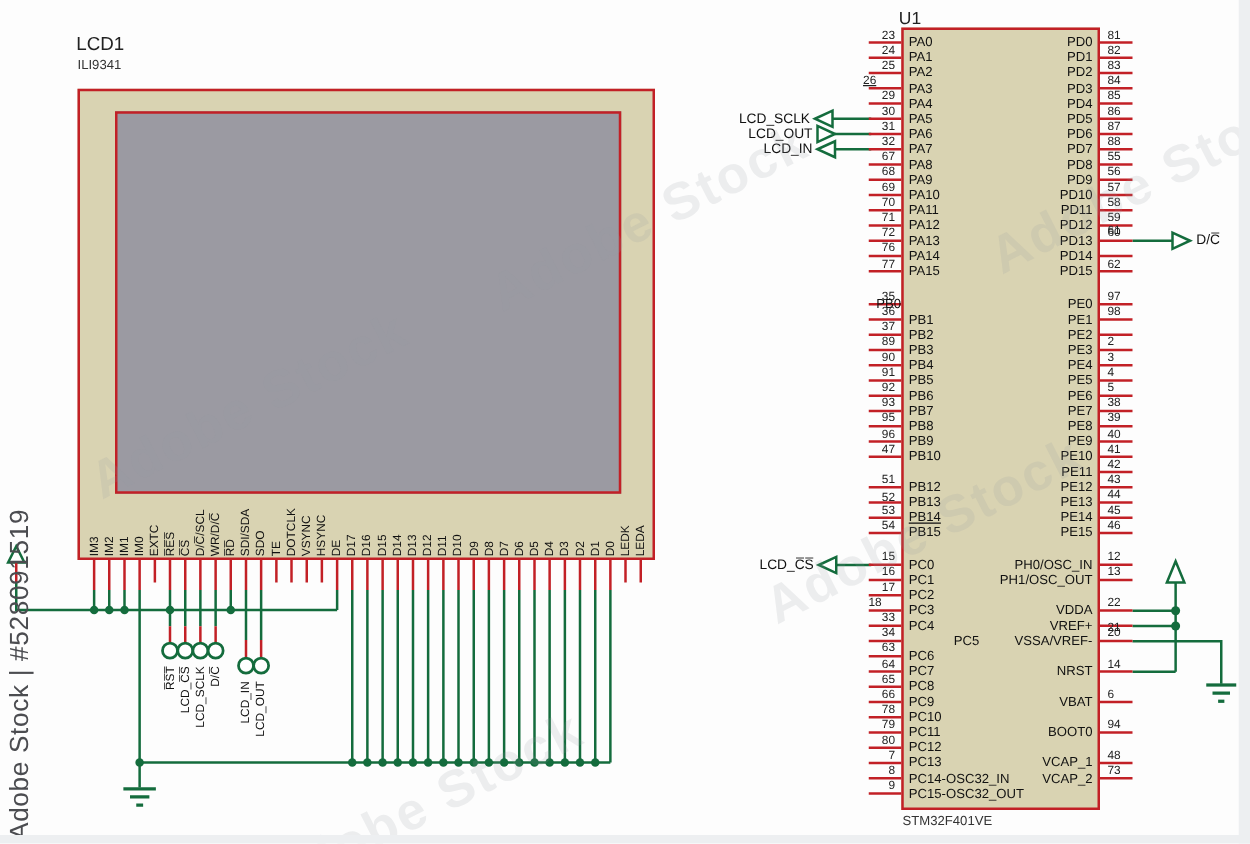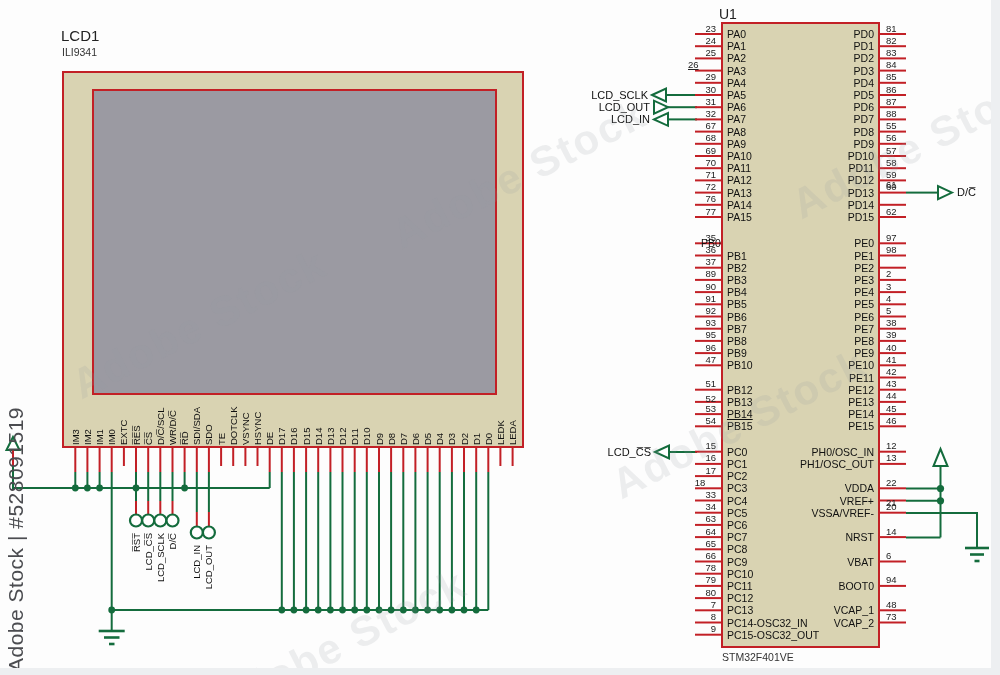--- a/index.html
+++ b/index.html
@@ -346,21 +346,21 @@
       <div class="pnum" style="left:886px;top:22.5px;width:32px;">81</div>
       <div class="pname" style="left:758px;top:28px;width:116px;text-align:right;">PD0</div>
       <div class="pnum" style="left:684px;top:34.7px;width:32px;text-align:right;">24</div>
       <div class="pname" style="left:727px;top:40.2px;">PA1</div>
       <div class="pnum" style="left:886px;top:34.7px;width:32px;">82</div>
       <div class="pname" style="left:758px;top:40.2px;width:116px;text-align:right;">PD1</div>
       <div class="pnum" style="left:684px;top:46.9px;width:32px;text-align:right;">25</div>
       <div class="pname" style="left:727px;top:52.4px;">PA2</div>
       <div class="pnum" style="left:886px;top:46.9px;width:32px;">83</div>
       <div class="pname" style="left:758px;top:52.4px;width:116px;text-align:right;">PD2</div>
-      <div class="pnum" style="left:688px;top:59.099999999999994px;width:32px;text-align:left;text-decoration:underline;">26</div>
+      <div class="pnum" style="left:669px;top:59.099999999999994px;width:32px;text-align:right;text-decoration:underline;">26</div>
       <div class="pname" style="left:727px;top:64.6px;">PA3</div>
       <div class="pnum" style="left:886px;top:59.099999999999994px;width:32px;">84</div>
       <div class="pname" style="left:758px;top:64.6px;width:116px;text-align:right;">PD3</div>
       <div class="pnum" style="left:684px;top:71.3px;width:32px;text-align:right;">29</div>
       <div class="pname" style="left:727px;top:76.8px;">PA4</div>
       <div class="pnum" style="left:886px;top:71.3px;width:32px;">85</div>
       <div class="pname" style="left:758px;top:76.8px;width:116px;text-align:right;">PD4</div>
       <div class="pnum" style="left:684px;top:83.5px;width:32px;text-align:right;">30</div>
       <div class="pname" style="left:727px;top:89px;">PA5</div>
       <div class="pnum" style="left:886px;top:83.5px;width:32px;">86</div>
@@ -479,21 +479,21 @@
       <div class="pname" style="left:727px;top:470.1px;">PC2</div>
       <div class="pnum" style="left:684px;top:476.8px;width:32px;text-align:center;">18</div>
       <div class="pname" style="left:727px;top:482.3px;">PC3</div>
       <div class="pnum" style="left:886px;top:476.8px;width:32px;">22</div>
       <div class="pname" style="left:758px;top:482.3px;width:116px;text-align:right;">VDDA</div>
       <div class="pnum" style="left:684px;top:489px;width:32px;text-align:right;">33</div>
       <div class="pname" style="left:727px;top:494.5px;">PC4</div>
       <div class="pnum" style="left:886px;top:497px;width:32px;">21</div>
       <div class="pname" style="left:758px;top:494.5px;width:116px;text-align:right;">VREF+</div>
       <div class="pnum" style="left:684px;top:501.20000000000005px;width:32px;text-align:right;">34</div>
-      <div class="pname" style="left:727px;top:506.70000000000005px;">PC5</div>
+      <div class="pname" style="left:763px;top:506.70000000000005px;">PC5</div>
       <div class="pnum" style="left:886px;top:501.20000000000005px;width:32px;">20</div>
       <div class="pname" style="left:758px;top:506.70000000000005px;width:116px;text-align:right;">VSSA/VREF-</div>
       <div class="pnum" style="left:684px;top:513.4px;width:32px;text-align:right;">63</div>
       <div class="pname" style="left:727px;top:518.9px;">PC6</div>
       <div class="pnum" style="left:684px;top:525.6px;width:32px;text-align:right;">64</div>
       <div class="pname" style="left:727px;top:531.1px;">PC7</div>
       <div class="pnum" style="left:886px;top:525.6px;width:32px;">14</div>
       <div class="pname" style="left:758px;top:531.1px;width:116px;text-align:right;">NRST</div>
       <div class="pnum" style="left:684px;top:537.8px;width:32px;text-align:right;">65</div>
       <div class="pname" style="left:727px;top:543.3px;">PC8</div>

